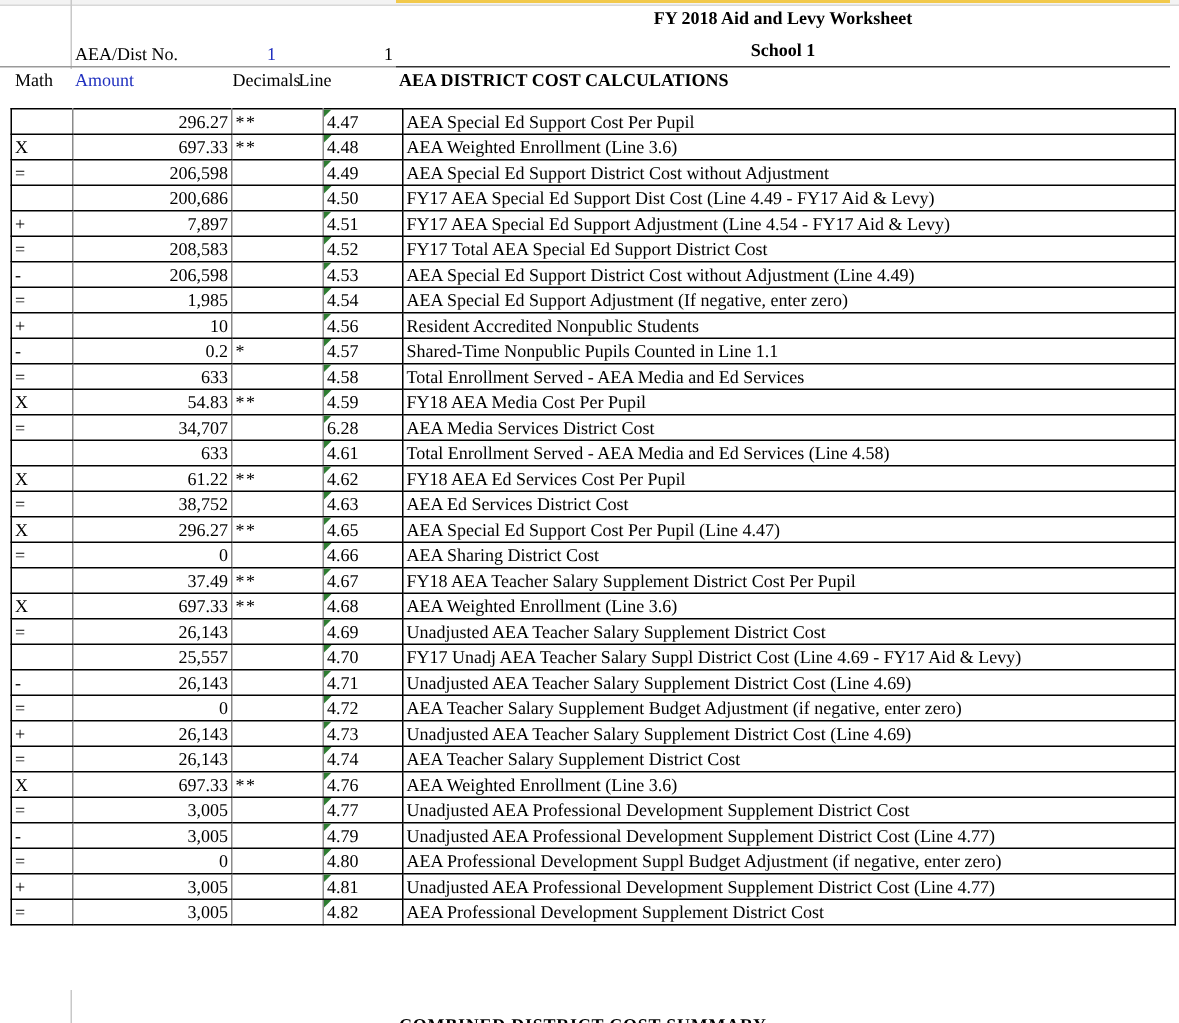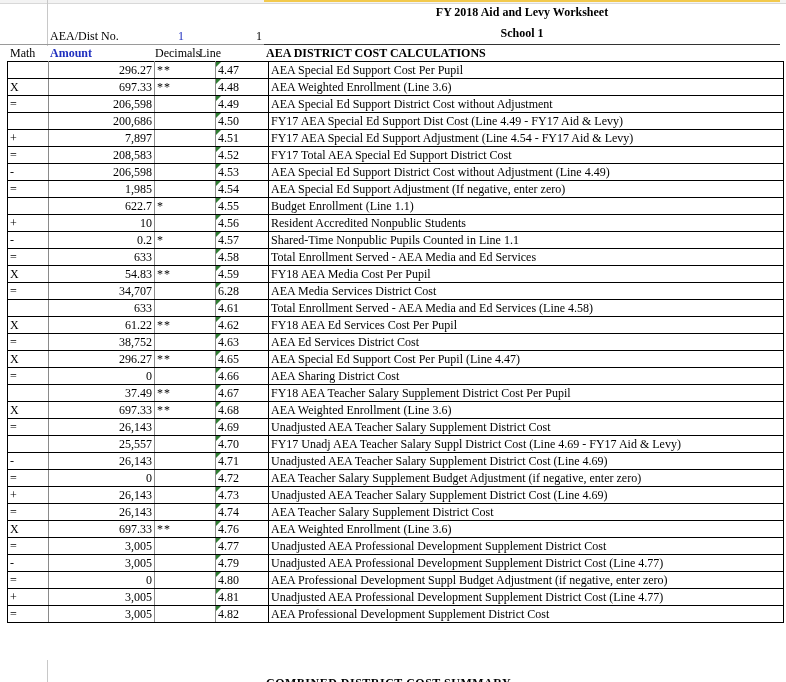--- a/index.html
+++ b/index.html
@@ -7,21 +7,21 @@
          font-family:"Liberation Serif", "DejaVu Serif", serif; color:#000; }
   .topstrip { position:absolute; left:0; top:0; width:786px; height:3px; background:#f3f3f3; border-bottom:1px solid #d8d8d8; }
   .topstrip .sel { position:absolute; left:264px; top:0; width:516px; height:2px; background:#f2c94c; }
   .gridline-v { position:absolute; top:0; width:1px; background:#c8c8c8; }
   .title { position:absolute; left:264px; width:516px; text-align:center; font-weight:bold; font-size:12px; }
   .hdr-row { position:absolute; font-size:12px; }
   .blue { color:#1f2fbf; }
   .title-underline { position:absolute; left:264px; top:44px; width:516px; height:1px; background:#333; }
   .head-underline { position:absolute; left:0; top:44px; width:264px; height:1px; background:#9a9a9a; }
   .colhdr { position:absolute; top:46px; font-size:12px; line-height:14px; }
-  table.ws { position:absolute; left:7px; top:61px; border-collapse:collapse; font-size:12px; }
+  table.ws { position:absolute; left:7px; top:72px; border-collapse:collapse; font-size:12px; }
   table.ws td { height:16px; padding:0 2px; border-top:1px solid #000; border-bottom:1px solid #000; line-height:15px; white-space:nowrap; overflow:hidden; }
   td.math { width:36px; border-left:1px solid #000; border-right:1px solid #8a8a8a; }
   td.amt  { width:101px; text-align:right; border-right:1px solid #8a8a8a; }
   td.dec  { width:56px; border-right:1px solid #8a8a8a; letter-spacing:1px; }
   td.line { width:48px; position:relative; border-left:1px solid #000; border-right:1px solid #000; padding-left:3px; }
   td.line .tri { position:absolute; left:0; top:0; width:0; height:0; border-top:5px solid #2e7d32; border-right:5px solid transparent; }
   td.desc { width:510px; border-right:1px solid #000; }
   .footer-cut { position:absolute; left:266px; top:676px; font-size:12px; font-weight:bold; letter-spacing:0.5px; }
 </style>
 </head>
@@ -36,21 +36,21 @@
 <div class="title" style="top:5px;">FY 2018 Aid and Levy Worksheet</div>
 <div class="title" style="top:26px;">School 1</div>
 <div class="title-underline"></div>
 <div class="head-underline"></div>
 
 <div class="hdr-row" style="left:50px;top:29px;">AEA/Dist No.</div>
 <div class="hdr-row blue" style="left:178px;top:29px;">1</div>
 <div class="hdr-row" style="left:256px;top:29px;">1</div>
 
 <div class="colhdr" style="left:10px;">Math</div>
-<div class="colhdr blue" style="left:50px;font-weight:bold;">Amount</div>
+<div class="colhdr blue" style="left:50px;">Amount</div>
 <div class="colhdr" style="left:155px;">Decimals</div>
 <div class="colhdr" style="left:199px;">Line</div>
 <div class="colhdr" style="left:266px;font-weight:bold;">AEA DISTRICT COST CALCULATIONS</div>
 
 <table class="ws">
   <tbody id="rows">
       <tr>
         <td class="math"><span></span></td>
         <td class="amt"><span>296.27</span></td>
         <td class="dec"><span>**</span></td>
@@ -98,27 +98,20 @@
         <td class="dec"><span></span></td>
         <td class="line"><span class="tri"></span><span>4.53</span></td>
         <td class="desc"><span>AEA Special Ed Support District Cost without Adjustment (Line 4.49)</span></td>
       </tr>
       <tr>
         <td class="math"><span>=</span></td>
         <td class="amt"><span>1,985</span></td>
         <td class="dec"><span></span></td>
         <td class="line"><span class="tri"></span><span>4.54</span></td>
         <td class="desc"><span>AEA Special Ed Support Adjustment (If negative, enter zero)</span></td>
-      </tr>
-      <tr>
-        <td class="math"><span></span></td>
-        <td class="amt"><span>622.7</span></td>
-        <td class="dec"><span>*</span></td>
-        <td class="line"><span class="tri"></span><span>4.55</span></td>
-        <td class="desc"><span>Budget Enrollment (Line 1.1)</span></td>
       </tr>
       <tr>
         <td class="math"><span>+</span></td>
         <td class="amt"><span>10</span></td>
         <td class="dec"><span></span></td>
         <td class="line"><span class="tri"></span><span>4.56</span></td>
         <td class="desc"><span>Resident Accredited Nonpublic Students</span></td>
       </tr>
       <tr>
         <td class="math"><span>-</span></td>

